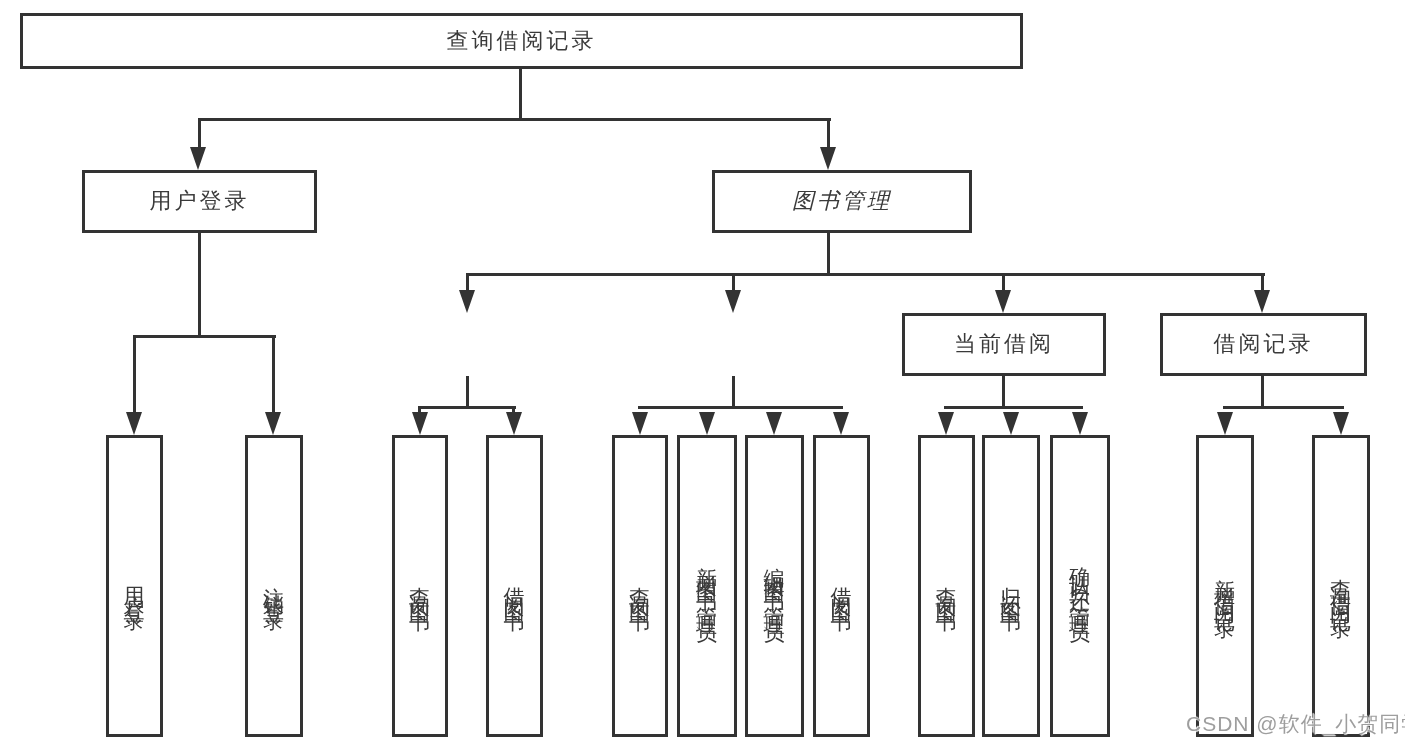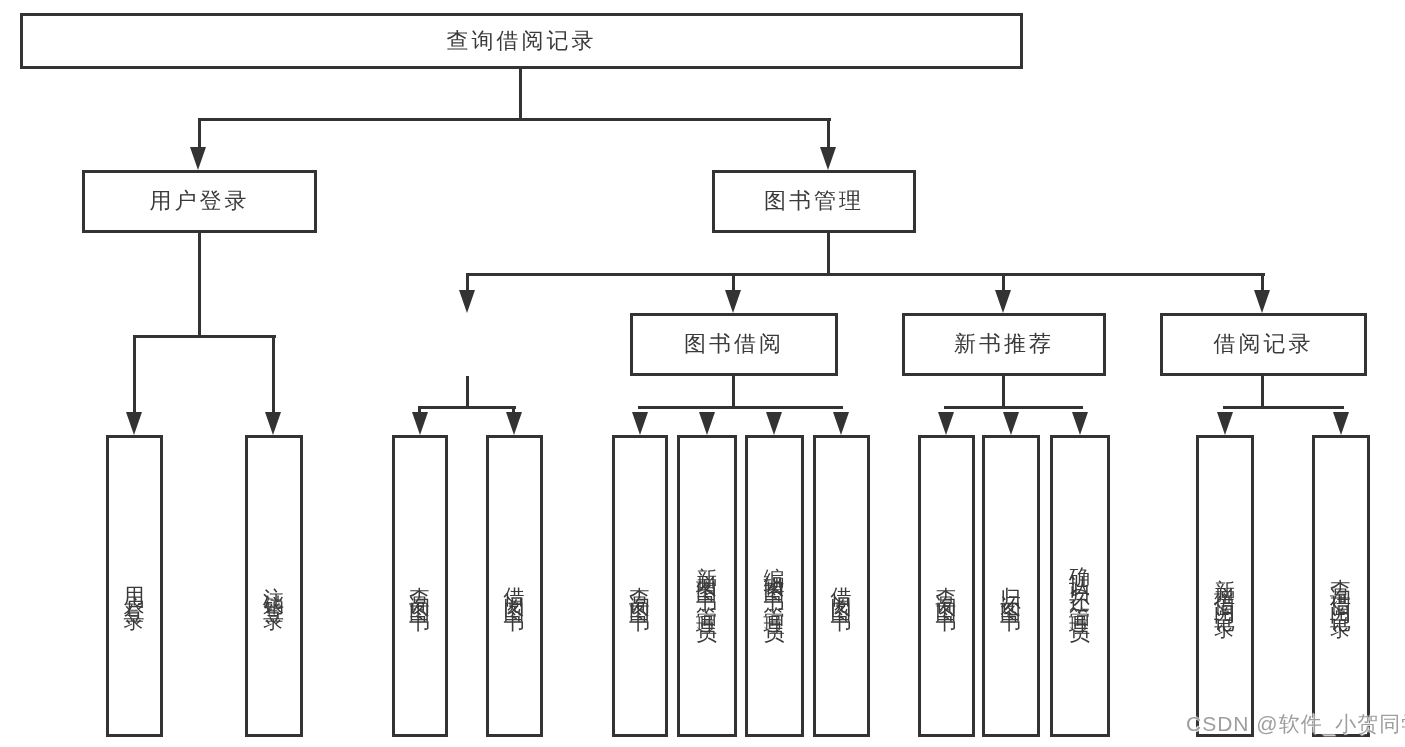--- a/index.html
+++ b/index.html
@@ -75,42 +75,41 @@
   <div class="box" style="left:20px; top:13px; width:1003px; height:56px;">查询借阅记录</div>
 
   <div class="vline" style="left:519px; top:69px; height:51px;"></div>
   <div class="hline" style="left:198px; top:118px; width:633px;"></div>
   <div class="vline" style="left:198px; top:118px; height:32px;"></div>
   <div class="arrow" style="left:190px; top:147px;"></div>
   <div class="vline" style="left:827px; top:118px; height:32px;"></div>
   <div class="arrow" style="left:820px; top:147px;"></div>
 
   <div class="box" style="left:82px; top:170px; width:235px; height:63px;">用户登录</div>
-  <div class="box" style="left:712px; top:170px; width:204px; height:63px;">图书管理</div>
+  <div class="box" style="left:712px; top:170px; width:260px; height:63px;font-style:italic;">图书管理</div>
 
   <div class="vline" style="left:198px; top:233px; height:104px;"></div>
   <div class="hline" style="left:133px; top:335px; width:143px;"></div>
   <div class="vline" style="left:133px; top:335px; height:80px;"></div>
   <div class="arrow" style="left:126px; top:412px;"></div>
   <div class="vline" style="left:272px; top:335px; height:80px;"></div>
   <div class="arrow" style="left:265px; top:412px;"></div>
 
   <div class="vline" style="left:827px; top:233px; height:42px;"></div>
   <div class="hline" style="left:466px; top:273px; width:799px;"></div>
   <div class="vline" style="left:466px; top:273px; height:20px;"></div>
   <div class="arrow" style="left:459px; top:290px;"></div>
   <div class="vline" style="left:732px; top:273px; height:20px;"></div>
   <div class="arrow" style="left:725px; top:290px;"></div>
   <div class="vline" style="left:1002px; top:273px; height:20px;"></div>
   <div class="arrow" style="left:995px; top:290px;"></div>
   <div class="vline" style="left:1261px; top:273px; height:20px;"></div>
   <div class="arrow" style="left:1254px; top:290px;"></div>
 
-  <div class="box" style="left:630px; top:313px; width:208px; height:63px;">图书借阅</div>
-  <div class="box" style="left:902px; top:313px; width:204px; height:63px;">新书推荐</div>
+  <div class="box" style="left:902px; top:313px; width:204px; height:63px;">当前借阅</div>
   <div class="box" style="left:1160px; top:313px; width:207px; height:63px;">借阅记录</div>
 
   <div class="vline" style="left:466px; top:376px; height:31px;"></div>
   <div class="hline" style="left:418px; top:406px; width:98px;"></div>
   <div class="vline" style="left:418px; top:406px; height:10px;"></div>
   <div class="arrow" style="left:412px; top:412px;"></div>
   <div class="vline" style="left:512px; top:406px; height:10px;"></div>
   <div class="arrow" style="left:506px; top:412px;"></div>
 
   <div class="vline" style="left:732px; top:376px; height:31px;"></div>

